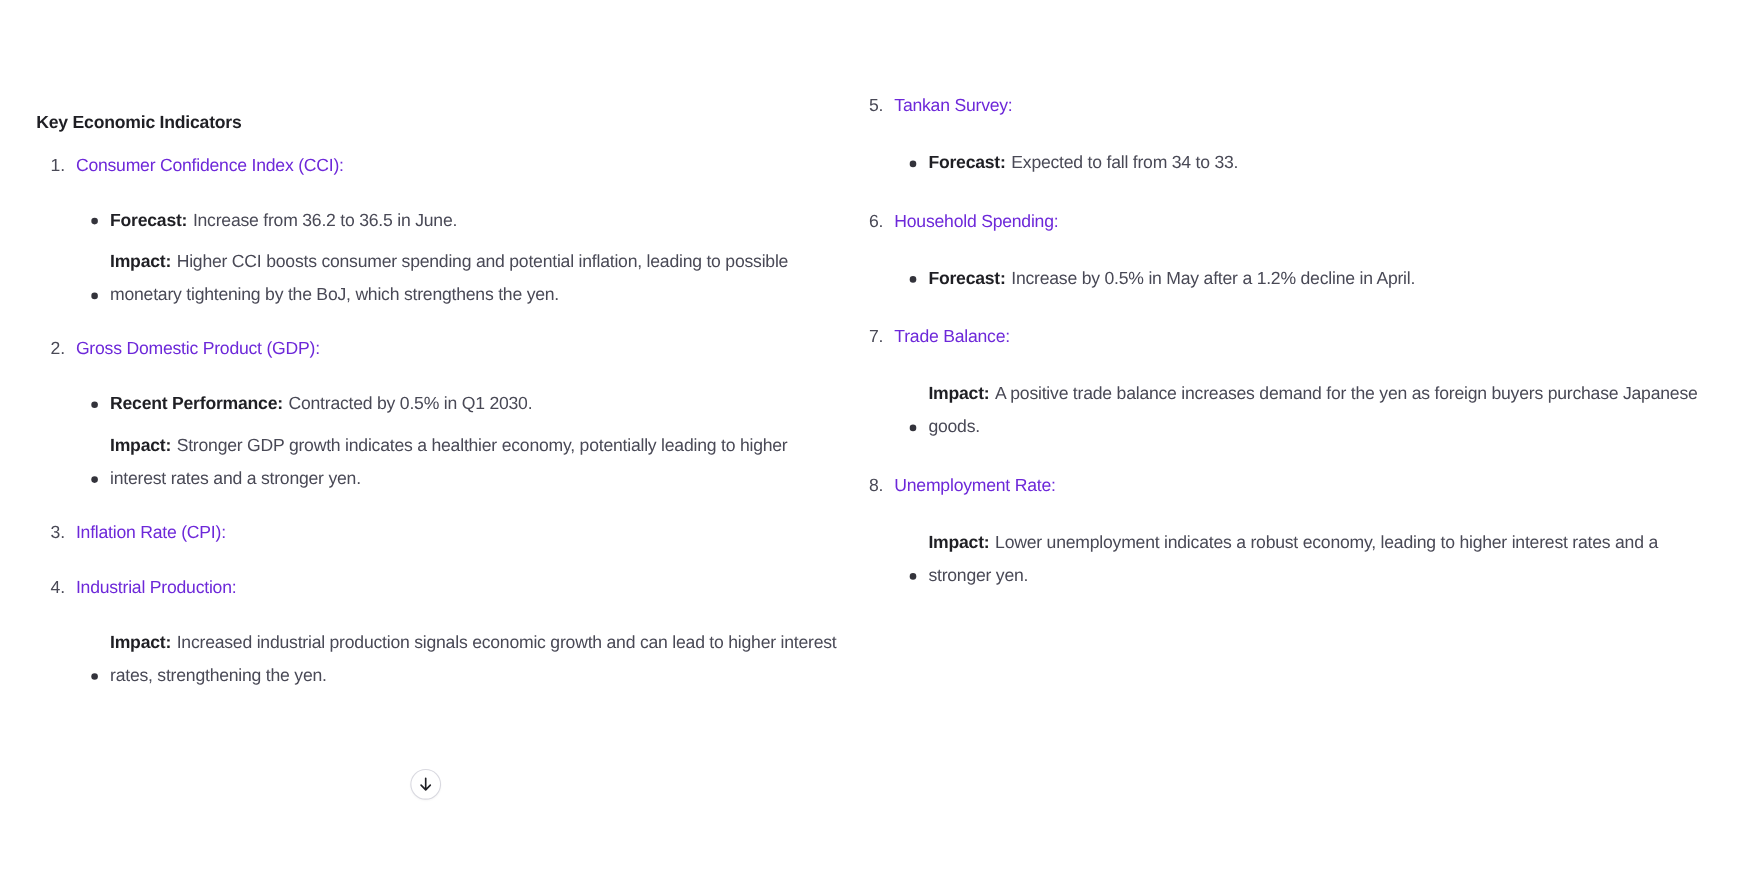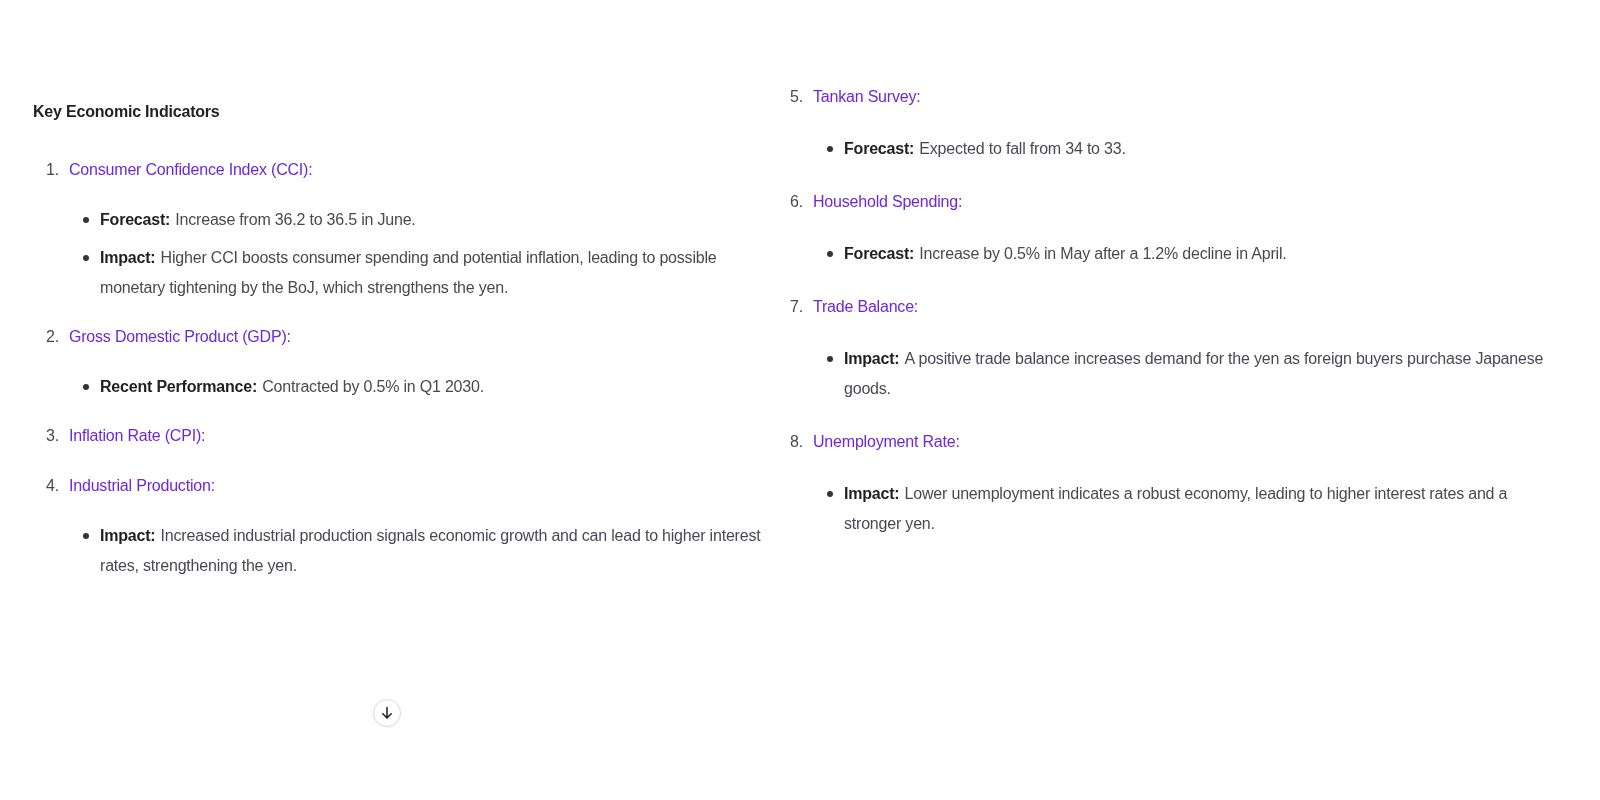--- a/index.html
+++ b/index.html
@@ -26,21 +26,21 @@
   .col {
     position: absolute;
   }
 
   .col-left  { left: 33px;  top: 97px;  width: 732px; }
   .col-right { left: 777px; top: 82px;  width: 774px; }
 
   .doc-heading {
     font-weight: 600;
     color: #1f1f24;
-    margin-bottom: 28px;
+    margin-bottom: 9px;
   }
 
   .item + .item { margin-top: 19px; }
   .col-right .item + .item { margin-top: 23px; }
 
   .item-head {
     display: flex;
     margin-left: 13px;
     margin-bottom: 20px;
   }
@@ -54,21 +54,21 @@
 
   .item-title {
     font-weight: 400;
     color: #6d28d9;
   }
 
   .bullets { margin-left: 49px; }
 
   .bullet {
     display: flex;
-    align-items: flex-start;
+    align-items: flex-end;
   }
   .bullet + .bullet { margin-top: 8px; }
   .col-right .bullet + .bullet { margin-top: 10px; }
 
   .bullet-dot {
     flex: 0 0 18px;
     position: relative;
     height: 30px;
   }
   .bullet-dot::before {
@@ -136,20 +136,24 @@
         <div class="item">
           <div class="item-head">
             <span class="item-num">2.</span>
             <span class="item-title">Gross Domestic Product (GDP):</span>
           </div>
           <div class="bullets">
             <div class="bullet">
               <span class="bullet-dot"></span>
               <div class="bullet-text"><strong class="bullet-label">Recent Performance:</strong><span class="bullet-body">Contracted by 0.5% in Q1 2030.</span></div>
             </div>
+            <div class="bullet">
+              <span class="bullet-dot"></span>
+              <div class="bullet-text"><strong class="bullet-label">Impact:</strong><span class="bullet-body">Stronger GDP growth indicates a healthier economy, potentially leading to higher interest rates and a stronger yen.</span></div>
+            </div>
           </div>
         </div>
         <div class="item">
           <div class="item-head">
             <span class="item-num">3.</span>
             <span class="item-title">Inflation Rate (CPI):</span>
           </div>
         </div>
         <div class="item">
           <div class="item-head">

